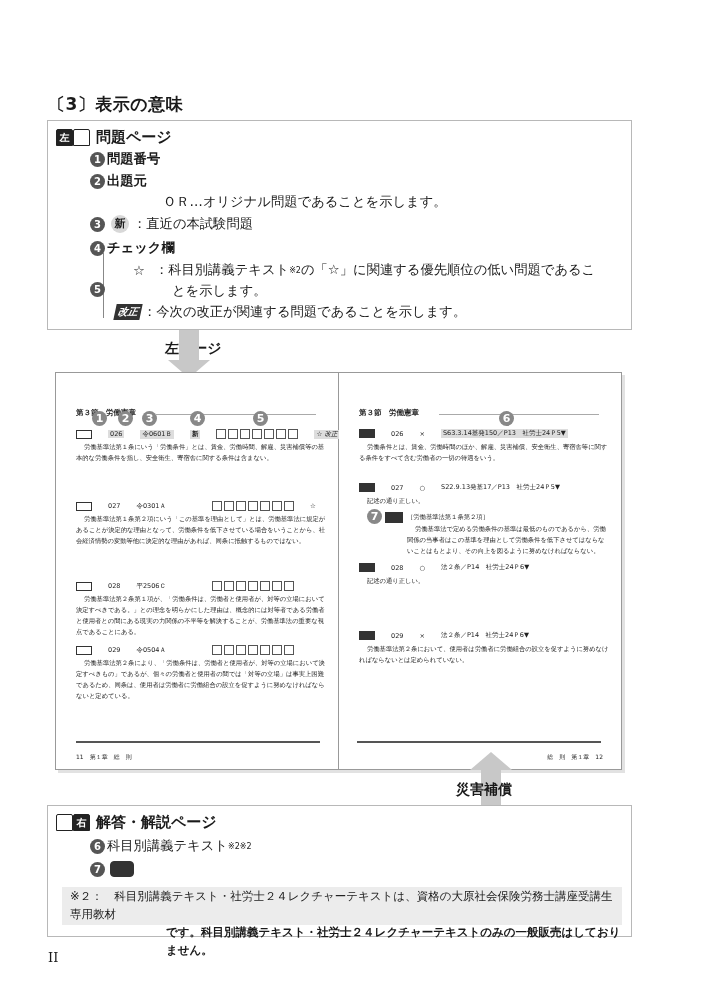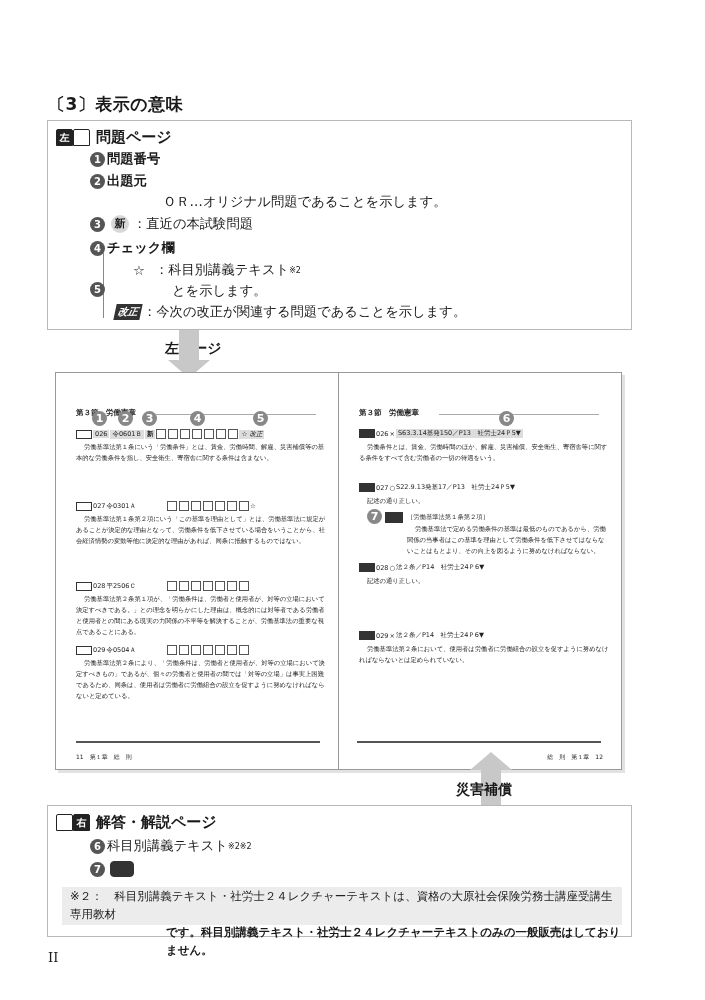--- a/index.html
+++ b/index.html
@@ -29,21 +29,21 @@
   .arrow-down .head { position:absolute; left:0; top:30px; width:0; height:0; border-left:21px solid transparent; border-right:21px solid transparent; border-top:18px solid #c8c8c8; }
   .arrow-up { position:absolute; left:470px; top:752px; width:42px; height:55px; }
   .arrow-up .head { position:absolute; left:0; top:0; width:0; height:0; border-left:21px solid transparent; border-right:21px solid transparent; border-bottom:18px solid #c8c8c8; }
   .arrow-up .shaft { position:absolute; left:11px; top:18px; width:20px; height:37px; background:#c8c8c8; }
   .spread { left:55px; top:372px; width:565px; height:396px; border:1px solid #999; background:#fff; box-shadow:3px 3px 0 #e2e2e2; }
   .divider { position:absolute; left:282px; top:0; width:1px; height:396px; background:#999; }
   .page { position:absolute; top:0; width:282px; height:396px; font-size:6.5px; color:#222; }
   .page.left { left:0; } .page.right { left:283px; }
   .pg-head { position:absolute; top:35px; font-size:7.5px; font-weight:bold; }
   .pg-head-line { position:absolute; top:41px; height:1px; background:#aaa; }
-  .q-row { position:absolute; display:flex; align-items:center; font-size:6.5px; gap:1px; white-space:nowrap; }
+  .q-row { position:absolute; display:flex; align-items:center; font-size:6.5px; gap:16px; white-space:nowrap; }
   .qicon { width:14px; height:7px; border:1px solid #333; }
   .qicon.dark { background:#333; }
   .hl { background:#ddd; padding:0 2px; }
   .chk { display:inline-flex; gap:2px; }
   .chk span { width:8px; height:8px; border:1px solid #555; display:inline-block; }
   .body-txt { position:absolute; font-size:6.3px; line-height:11px; width:250px; white-space:normal; }
   .pg-rule { position:absolute; top:368px; height:2px; background:#555; }
   .pg-foot { position:absolute; top:380px; font-size:6px; }
   .callout { position:absolute; width:15px; height:15px; border-radius:50%; background:#888; color:#fff; font-weight:bold; font-size:11px; text-align:center; line-height:15px; }
   .footnote { position:absolute; left:14px; top:81px; width:560px; height:38px; background:#ececec; font-size:11.5px; line-height:18px; padding-left:8px; box-sizing:border-box; }
@@ -85,20 +85,21 @@
   <span class="b">チェック欄</span>
 </div>
 <div class="bracket"></div>
 <div class="line" style="left:90px;top:282px;">
   <span class="num">5</span>
 </div>
 <div class="line" style="left:133px;top:261px;">
   <span style="margin-right:10px;">☆</span>
   <span>：科目別講義テキスト</span>
   <span class="sup">※2</span>
+  <span>の「☆」に関連する優先順位の低い問題であるこ</span>
 </div>
 <div class="line" style="left:172px;top:282px;text-align:right;">
   <span>とを示します。</span>
 </div>
 <div class="line" style="left:115px;top:303px;">
   <span class="kaisei">改正</span>
   <span>：今次の改正が関連する問題であることを示します。</span>
 </div>
 
 <div class="label" style="left:165px;top:340px;">左ページ</div>

